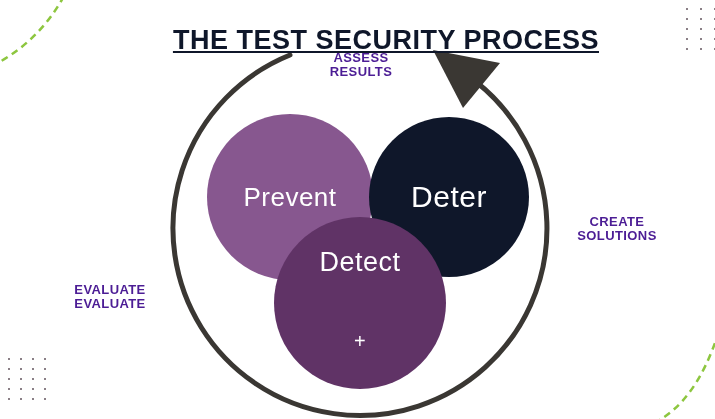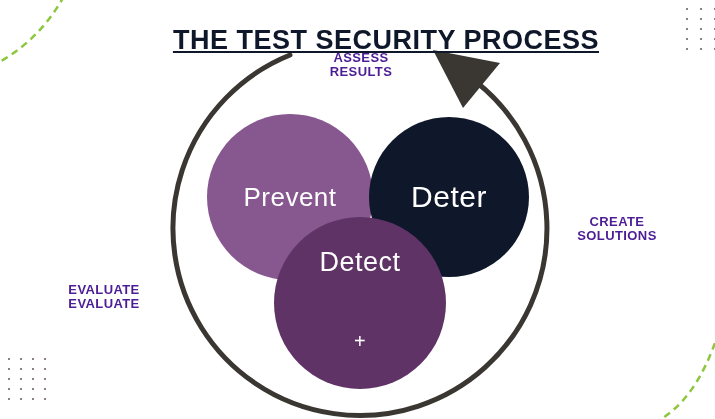--- a/index.html
+++ b/index.html
@@ -27,21 +27,21 @@
   .circle-detect .line { display:block; line-height:27px; }
   .circle-detect .plus { font-size:20px; line-height:20px; margin:7px 0; }
   
   .stage-label {
     position:absolute; transform:translateX(-50%);
     font-weight:bold; font-size:13px; line-height:14px;
     letter-spacing:.4px; color:#4c1d95; text-align:center; white-space:nowrap;
   }
   .stage-assess   { left:361px; top:51px;  }
   .stage-create   { left:617px; top:203px;margin-top:12px; }
-  .stage-evaluate { left:104px; top:283px; }
+  .stage-evaluate { left:110px; top:283px; }
   
   .dot-grid { position:absolute; }
   .dots-tr {
     left:677px; top:1px; width:42px; height:50px;
     background-image: radial-gradient(circle, #8A7F86 1.2px, transparent 1.4px);
     background-size:14px 10px; background-position:3px 3px;
   }
   .dots-bl {
     left:1px; top:352px; width:47px; height:52px;
     background-image: radial-gradient(circle, #8A7F86 1.2px, transparent 1.4px);

